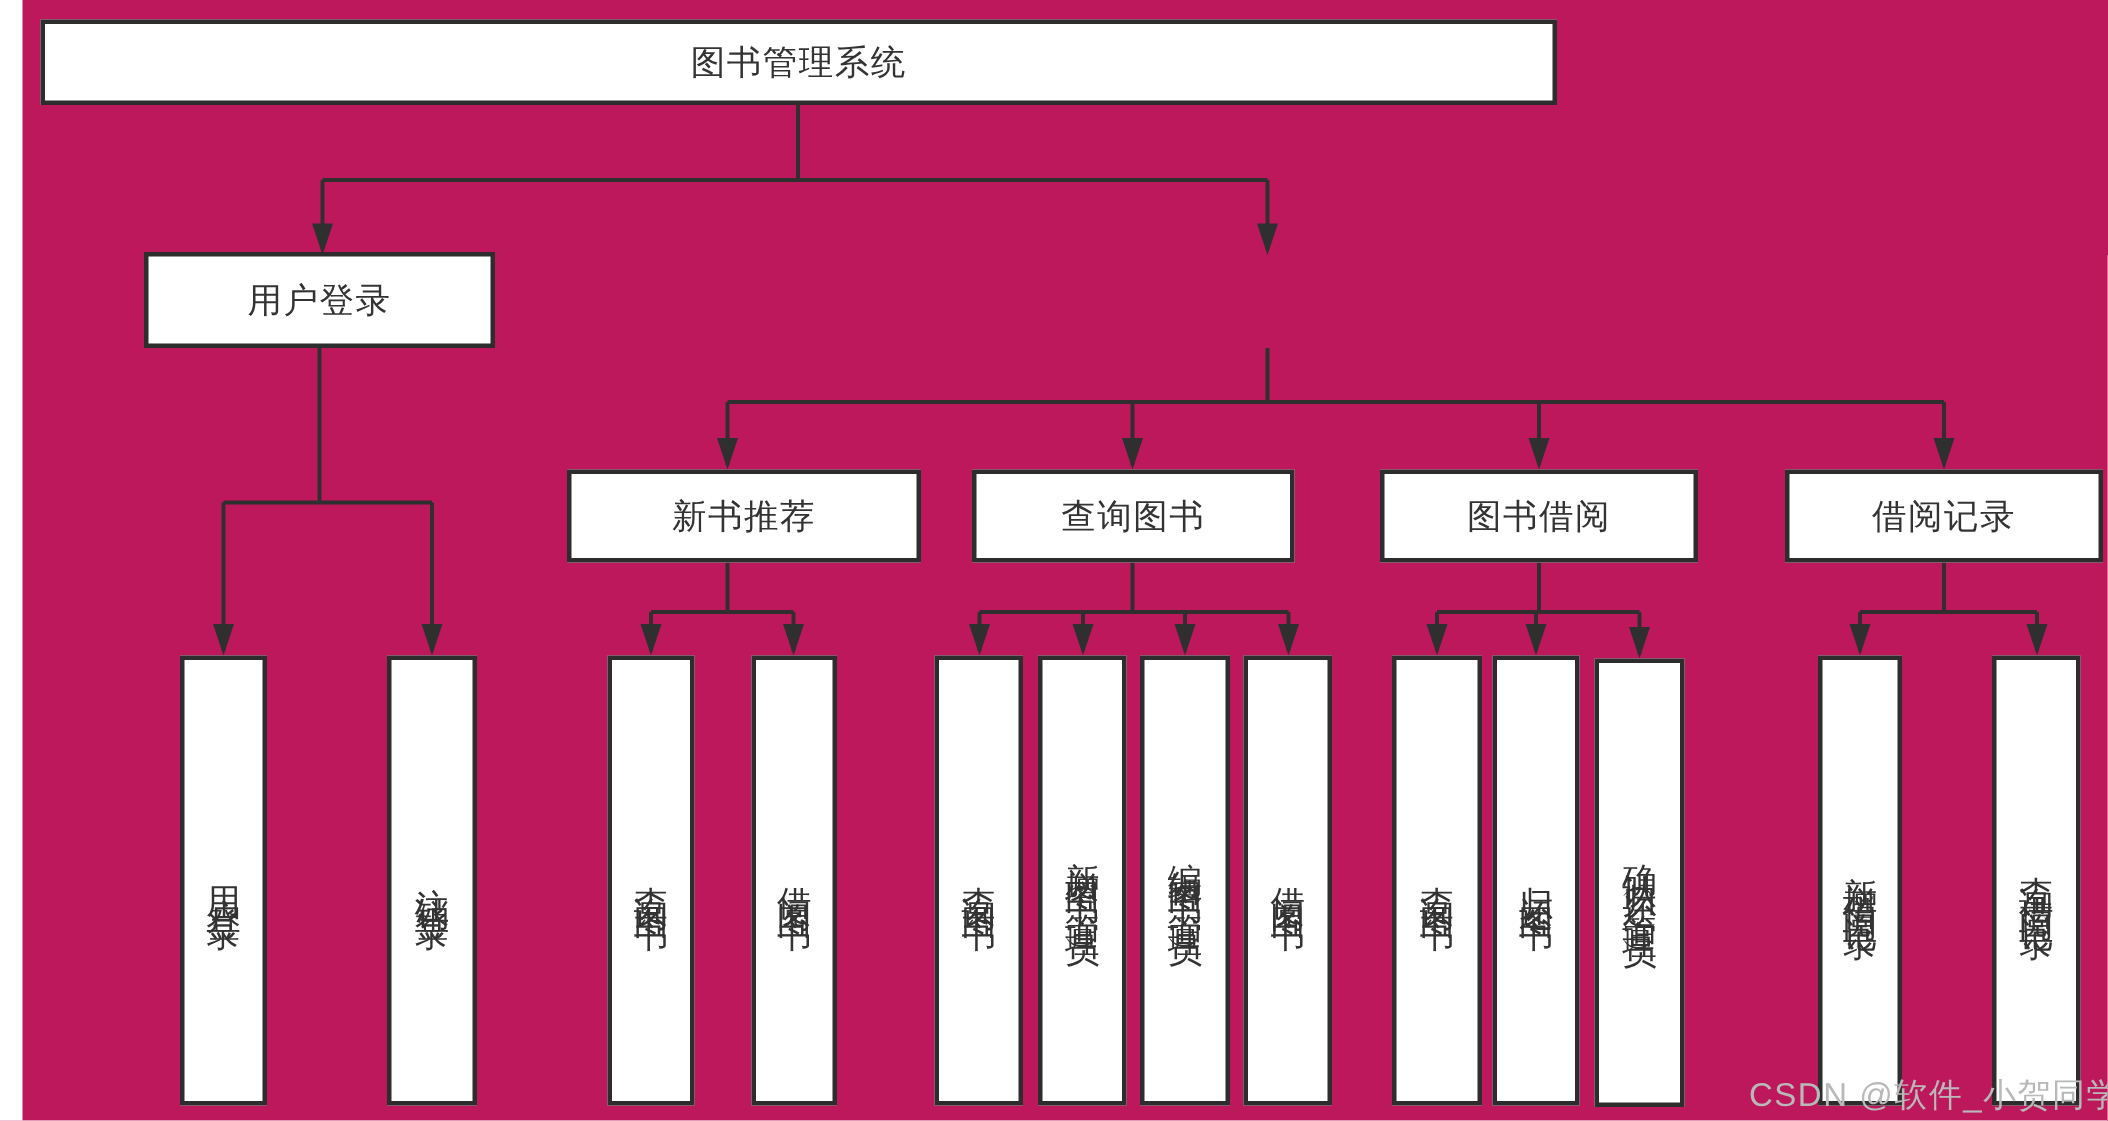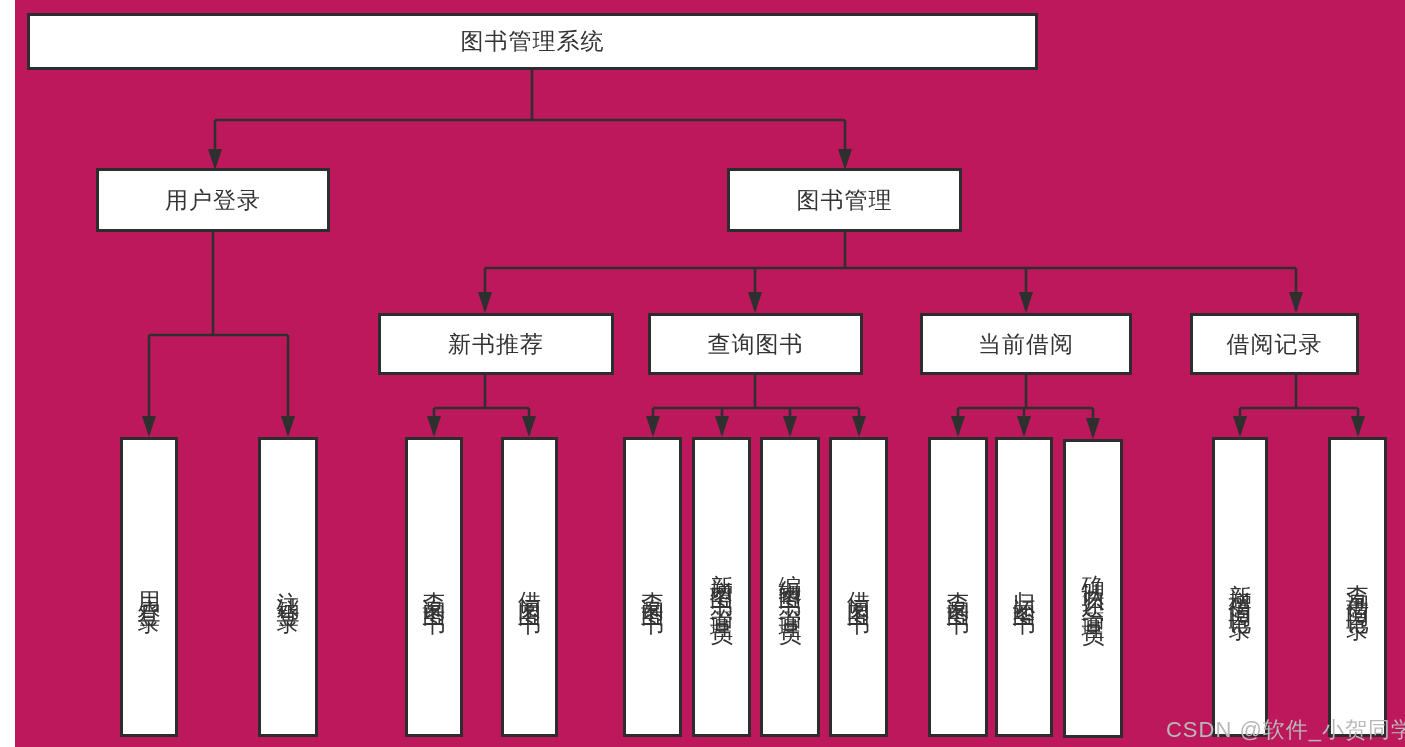--- a/index.html
+++ b/index.html
@@ -98,34 +98,31 @@
       <polygon points="1336,416 1350,416 1343,437" fill="#2f2f2f"></polygon>
     </svg>
 
   <div class="box hbox" style="left:12px;top:13px;width:1011px;height:57px">
     <span>图书管理系统</span>
   </div>
 
   <div class="box hbox" style="left:81px;top:168px;width:234px;height:64px">
     <span>用户登录</span>
   </div>
-  <div class="box hbox" style="left:712px;top:168px;width:235px;height:64px">
-    <span>图书管理</span>
-  </div>
 
   <div class="box hbox" style="left:363px;top:313px;width:236px;height:62px">
     <span>新书推荐</span>
   </div>
   <div class="box hbox" style="left:633px;top:313px;width:215px;height:62px">
     <span>查询图书</span>
   </div>
   <div class="box hbox" style="left:905px;top:313px;width:212px;height:62px">
-    <span>当前借阅</span>
+    <span>图书借阅</span>
   </div>
-  <div class="box hbox" style="left:1175px;top:313px;width:169px;height:62px">
+  <div class="box hbox" style="left:1175px;top:313px;width:212px;height:62px">
     <span>借阅记录</span>
   </div>
 
   <div class="box vbox" style="left:105px;top:437px;width:58px;height:300px">
     <span class="vtext">用户登录</span>
   </div>
   <div class="box vbox" style="left:243px;top:437px;width:60px;height:300px">
     <span class="vtext">注销登录</span>
   </div>
 

